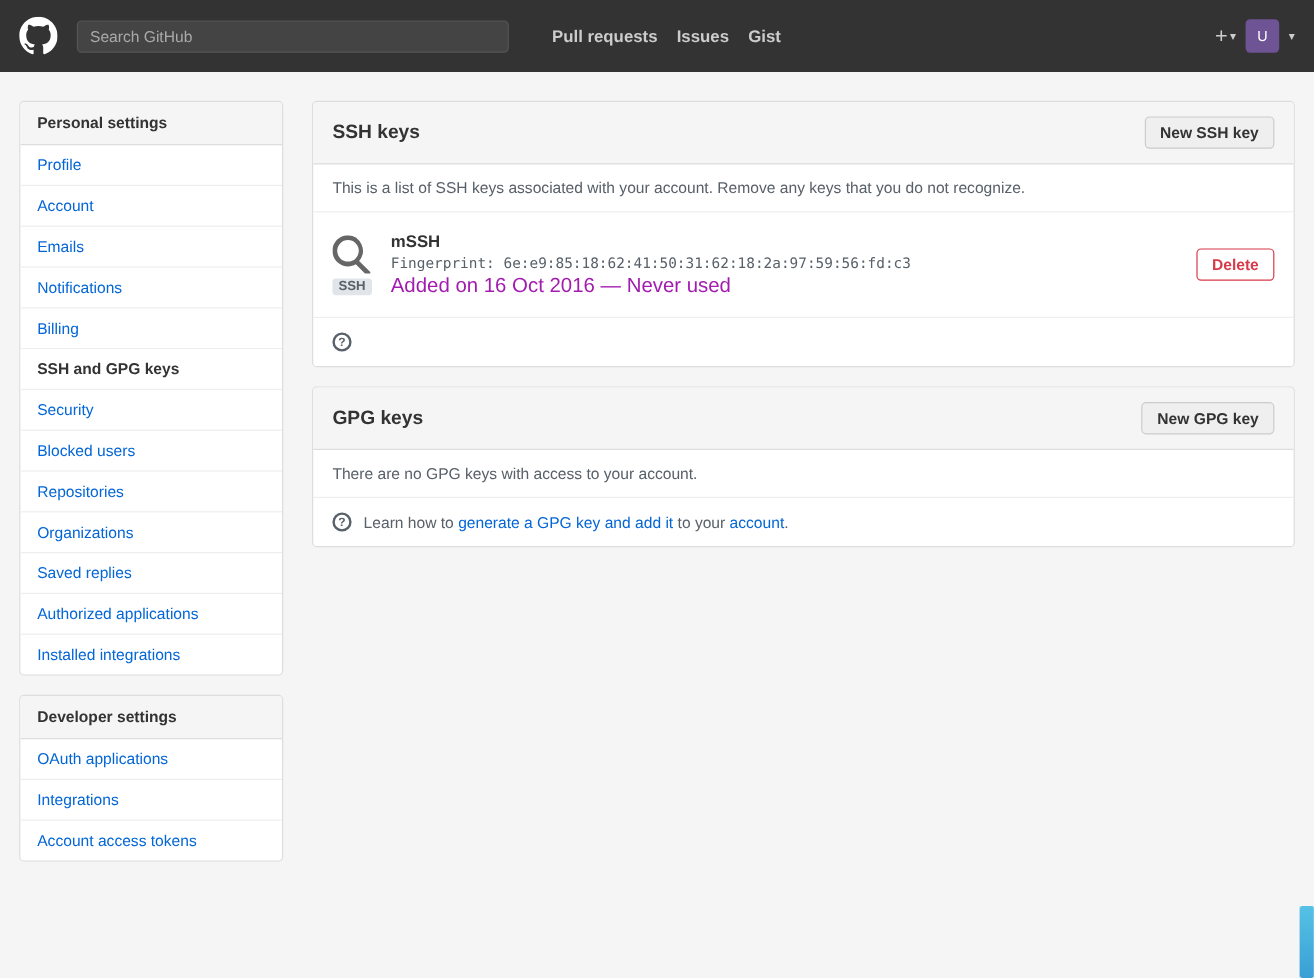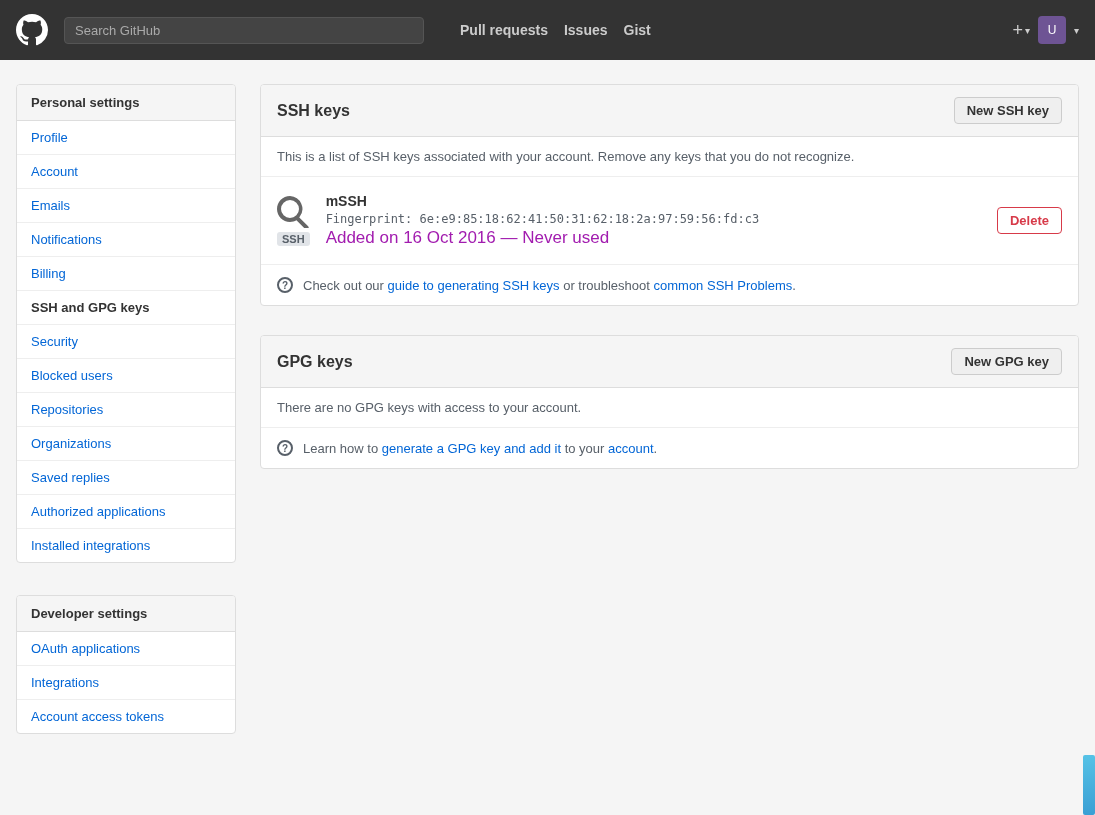--- a/index.html
+++ b/index.html
@@ -84,21 +84,21 @@
       padding: 0 16px;
       align-items: flex-start;
     }
 
     
     .sidebar {
       width: 220px;
       flex-shrink: 0;
       display: flex;
       flex-direction: column;
-      gap: 16px;
+      gap: 0;
     }
     .sidebar-section {
       background: white;
       border: 1px solid #ddd;
       border-radius: 4px;
       margin-bottom: 16px;
       overflow: hidden;
     }
     .sidebar-section-title {
       background: #f5f5f5;
@@ -122,21 +122,21 @@
       font-weight: 600;
       color: #333;
       background: white;
     }
 
     
     .main-content {
       flex: 1;
       display: flex;
       flex-direction: column;
-      gap: 29px;
+      gap: 16px;
     }
 
     
     .card {
       background: white;
       border: 1px solid #ddd;
       border-radius: 4px;
       overflow: hidden;
     }
     .card-header {
@@ -333,23 +333,20 @@
             <span>Fingerprint:</span>
             <span>6e:e9:85:18:62:41:50:31:62:18:2a:97:59:56:fd:c3</span>
           </div>
           <div class="key-added">Added on 16 Oct 2016 — Never used</div>
         </div>
         <button class="btn-danger">Delete</button>
       </div>
 
       <div class="info-row">
         <div class="info-icon">?</div>
-        <span>
-          <span>Check out our </span><a>guide to generating SSH keys</a><span> or troubleshoot </span><a>common SSH Problems</a><span>.</span>
-        </span>
       </div>
     </div>
 
     <div class="card">
       <div class="card-header">
         <span class="card-title">GPG keys</span>
         <button class="btn-primary">New GPG key</button>
       </div>
 
       <div class="alert-row">There are no GPG keys with access to your account.</div>

